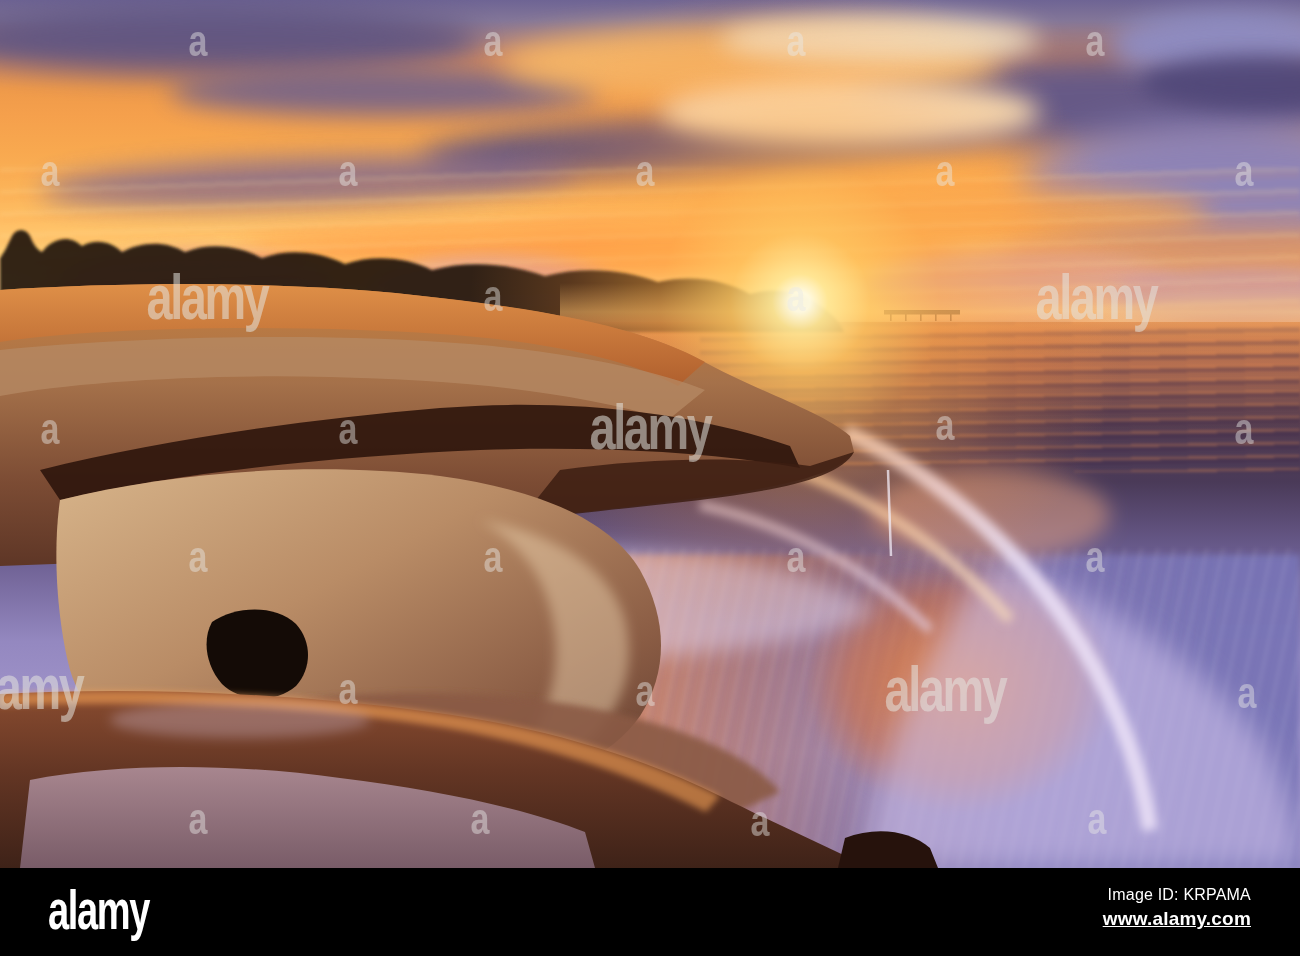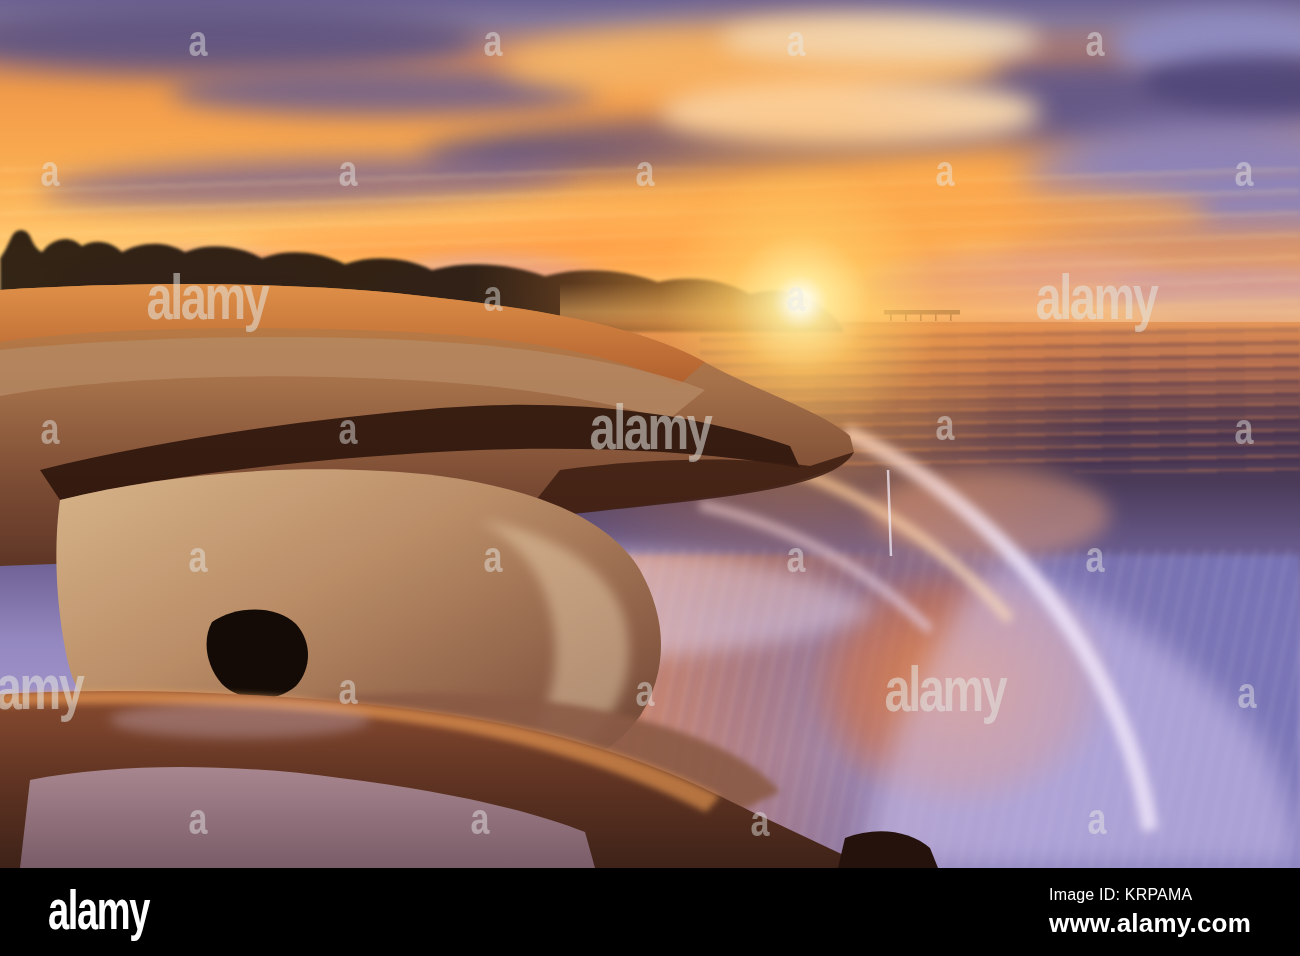--- a/index.html
+++ b/index.html
@@ -55,23 +55,23 @@
   .wm-layer{left:0;top:0;width:1300px;height:868px;pointer-events:none;}
   .wm-lg{transform:translate(-50%,-50%) scale(.78,1.05);transform-origin:center;
     font-weight:800;font-size:60px;letter-spacing:-3px;color:rgba(228,227,222,.55);
     line-height:1;white-space:nowrap;}
   .wm-sm{transform:translate(-50%,-50%) scale(.85,1.12);transform-origin:center;
     font-weight:800;font-size:40px;color:rgba(232,232,230,.45);line-height:1;}
   
   .footer{position:absolute;left:0;top:868px;width:1300px;height:88px;background:#000;color:#fff;}
   .footer-logo{position:absolute;left:48px;top:16px;font-size:56px;font-weight:700;
     letter-spacing:-2px;line-height:.92;transform:scaleX(.68);transform-origin:left top;}
-  .footer-right{position:absolute;right:49px;top:18px;}
+  .footer-right{position:absolute;right:49px;top:18px;text-align:right;}
   .footer-id{font-size:16px;font-weight:400;letter-spacing:.2px;}
-  .footer-url{font-size:26px;font-weight:700;margin-top:4px;letter-spacing:.2px;}
+  .footer-url{font-size:19px;font-weight:700;margin-top:4px;letter-spacing:.2px;text-decoration:underline;}
 </style>
 </head>
 <body>
 
 <div class="stage">
   <div class="photo">
 
     <i class="cl" style="left:-60px;top:5px;width:540px;height:70px;background:#5d5381;filter:blur(14px);opacity:.9"></i>
     <i class="cl" style="left:170px;top:68px;width:430px;height:48px;background:#6b5f8e;filter:blur(12px);opacity:.85"></i>
     <i class="cl" style="left:420px;top:115px;width:560px;height:58px;background:#574d7d;filter:blur(14px);opacity:.9;transform:rotate(-3deg)"></i>

